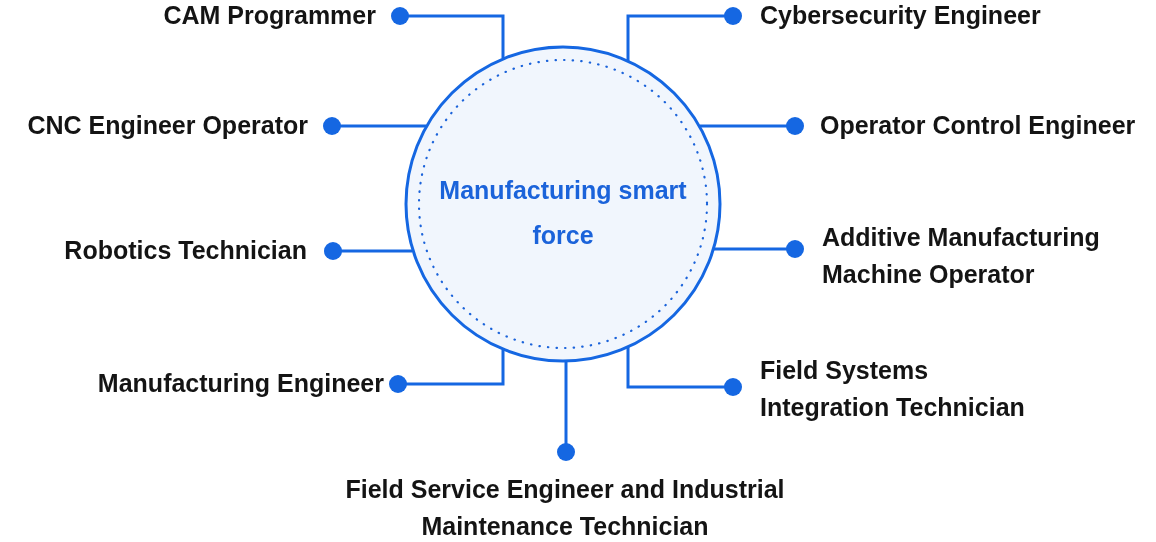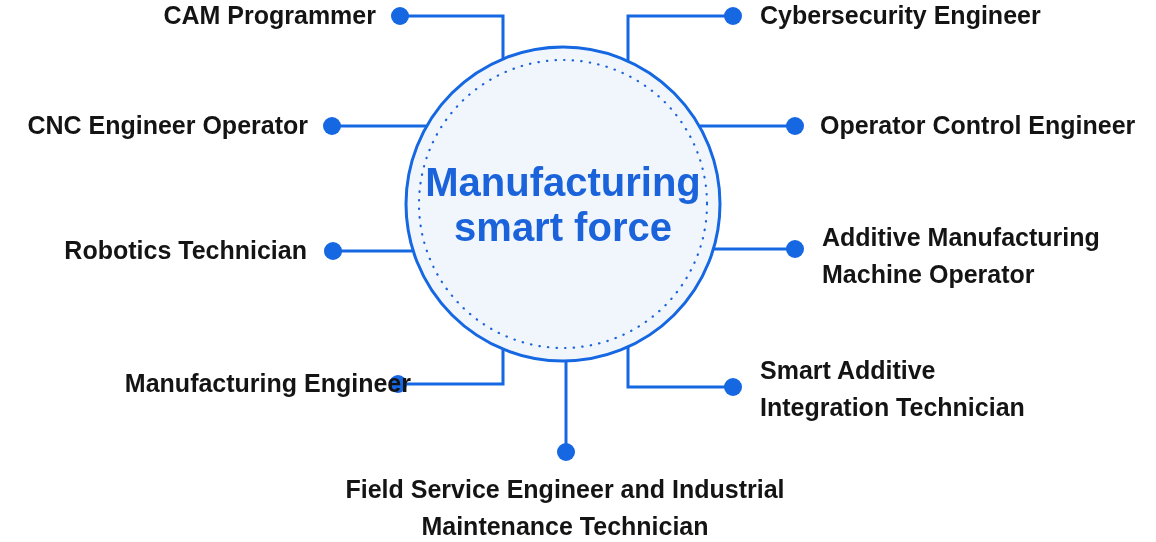--- a/index.html
+++ b/index.html
@@ -52,25 +52,25 @@
   }
   .label.wrap {
     white-space: normal;
   }
   .label.align-right { text-align: right; }
   .label.align-left  { text-align: left; }
   .label.align-center{ text-align: center; }
   .center-label {
     position: absolute;
     left: 423px;
-    top: 160px;
+    top: 168px;
     width: 280px;
     text-align: center;
     color: #1b63da;
-    font-size: 40px;
+    font-size: 25px;
     font-weight: 700;
     line-height: 45px;
   }
 </style>
 </head>
 <body>
 
 <div class="stage">
 
   <svg width="1156" height="542" viewBox="0 0 1156 542">
@@ -106,19 +106,19 @@
   <div class="label align-left" style="left: 760px; top: -3px;">Cybersecurity Engineer</div>
 
   <div class="label align-right" style="right: 848px; top: 107px;">CNC Engineer Operator</div>
 
   <div class="label align-left" style="left: 820px; top: 107px;">Operator Control Engineer</div>
 
   <div class="label align-left wrap" style="left: 822px; top: 219px; width: 330px;">Additive Manufacturing Machine Operator</div>
 
   <div class="label align-right" style="right: 849px; top: 232px;">Robotics Technician</div>
 
-  <div class="label align-right" style="right: 745px; top: 365px;">Manufacturing Engineer</div>
+  <div class="label align-right" style="right: 772px; top: 365px;">Manufacturing Engineer</div>
 
-  <div class="label align-left wrap" style="left: 760px; top: 352px; width: 300px;">Smart Additive Integration Technician</div>
+  <div class="label align-left wrap" style="left: 760px; top: 352px; width: 300px;">Field Systems Integration Technician</div>
 
   <div class="label align-center wrap" style="left: 285px; top: 471px; width: 560px;">Field Service Engineer and Industrial Maintenance Technician</div>
 
 </div>
 
 </body></html>

